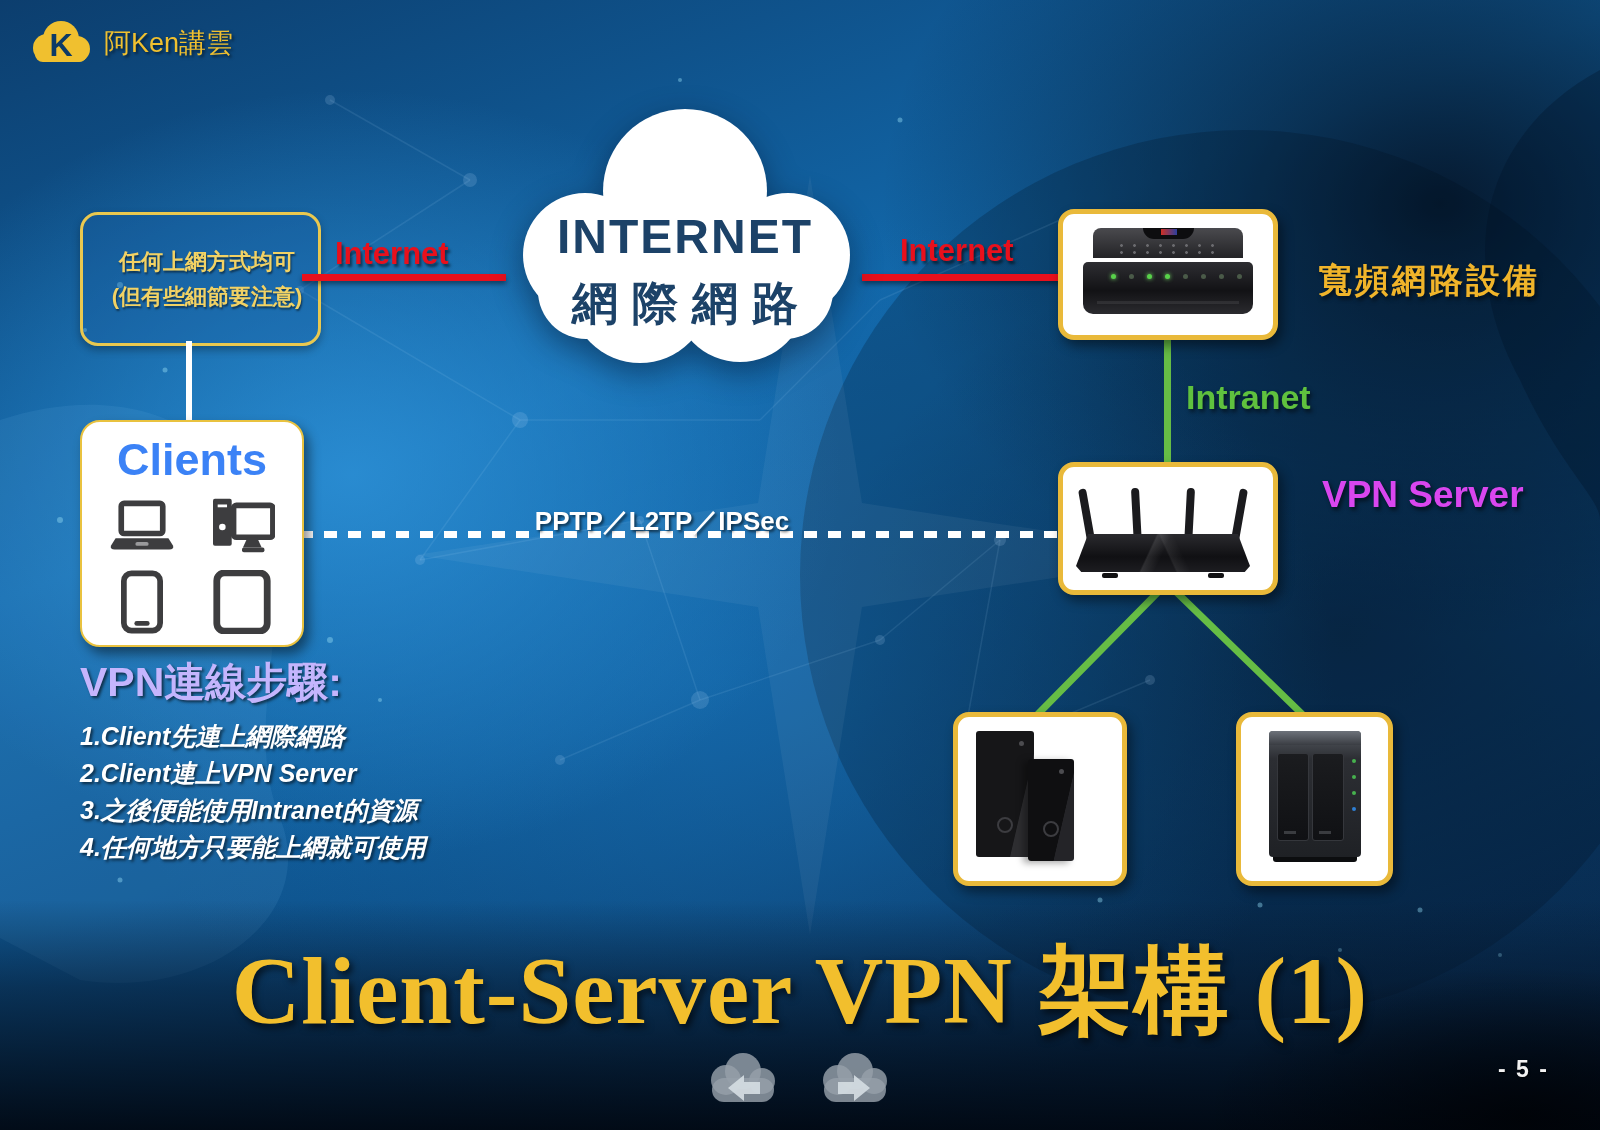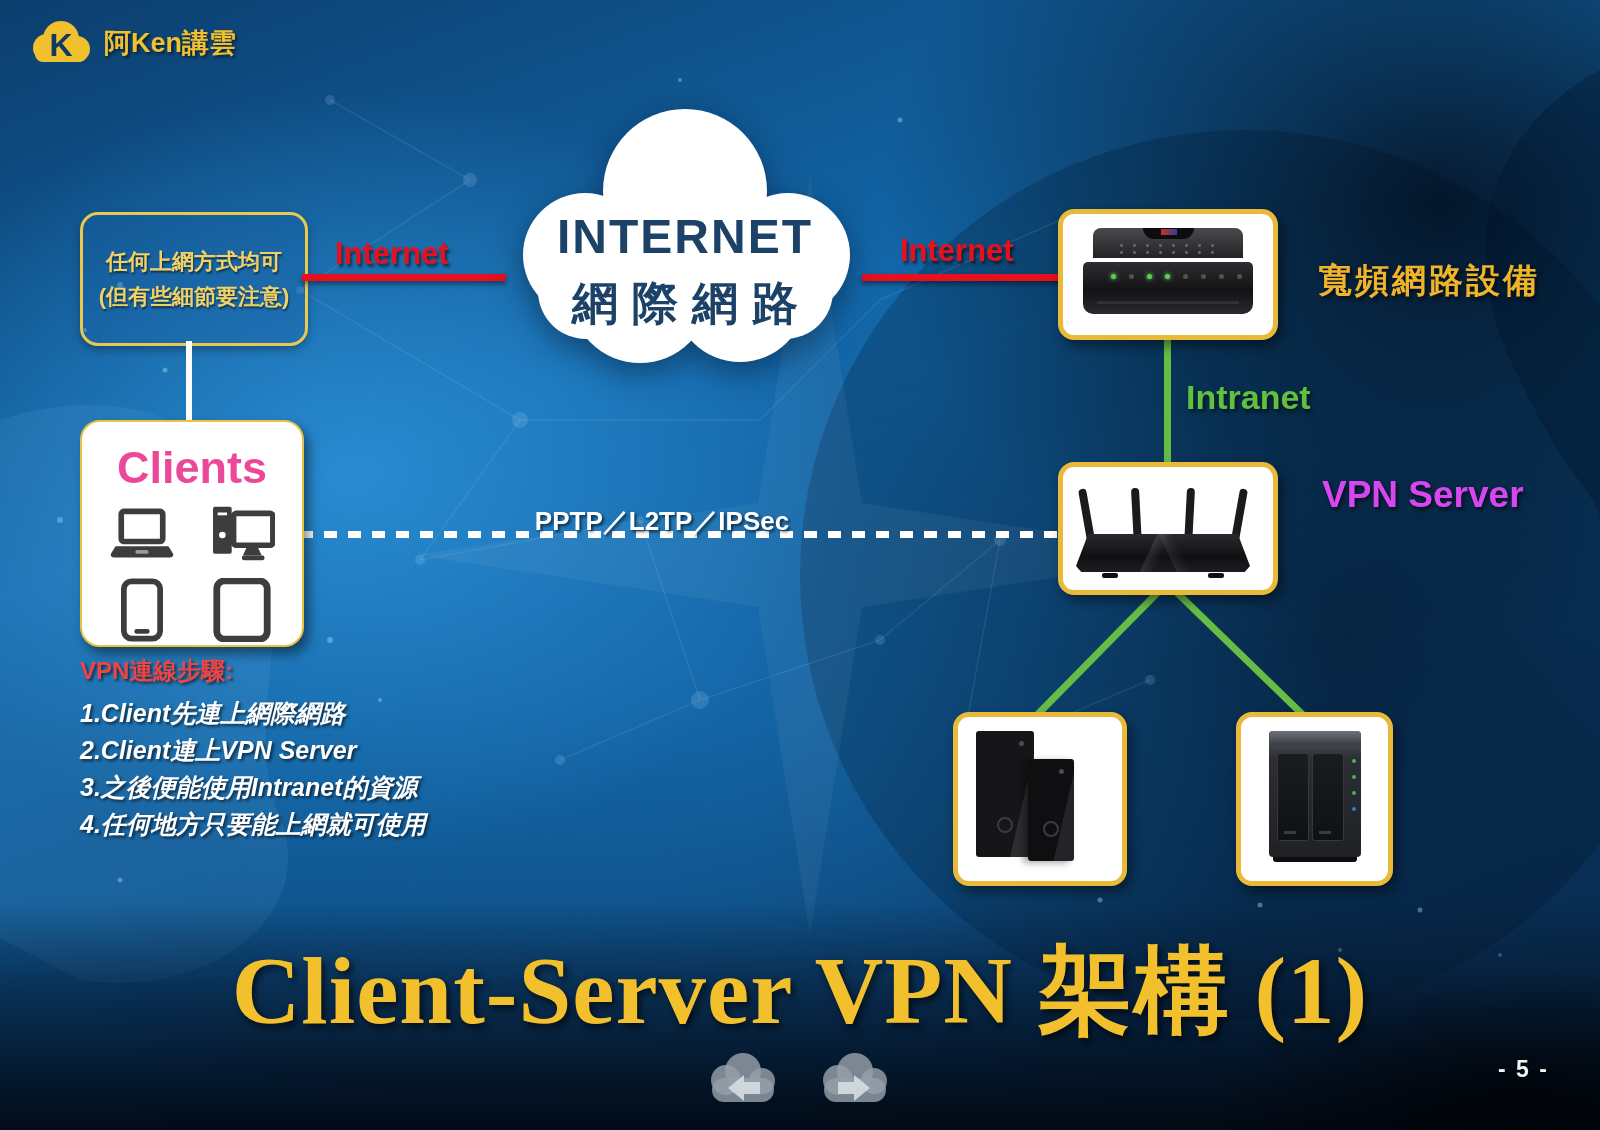--- a/index.html
+++ b/index.html
@@ -15,21 +15,21 @@
       radial-gradient(ellipse 760px 560px at 84% 56%, rgba(7,28,52,.65), rgba(7,28,52,0) 70%),
       linear-gradient(160deg,#0c3e6e 0%,#1267a9 35%,#0f5894 55%,#0a3a68 78%,#06203e 100%);}
   .bg-decor{position:absolute;inset:0;}
   .bg-bottom{position:absolute;left:0;top:900px;width:1600px;height:230px;
     background:linear-gradient(180deg, rgba(6,28,52,0) 0%, rgba(5,22,42,.55) 38%, rgba(1,7,16,.93) 100%);}
   .bg-corner{position:absolute;right:0;bottom:0;width:520px;height:260px;
     background:radial-gradient(ellipse 420px 200px at 85% 95%, rgba(0,2,6,.85), rgba(0,2,6,0) 75%);}
 
   
   .brand{position:absolute;left:28px;top:18px;display:flex;align-items:center;gap:10px;}
-  .brand-name{color:#f0c02f;font-size:27px;font-weight:bold;text-shadow:2px 2px 3px rgba(0,0,0,.55);}
+  .brand-name{color:#f0c02f;font-size:27px;font-weight:normal;text-shadow:2px 2px 3px rgba(0,0,0,.55);}
 
   
   .hline{position:absolute;height:7px;background:#e8101c;box-shadow:0 3px 5px rgba(0,0,0,.45);}
   .line-internet-left{left:302px;top:274px;width:204px;}
   .line-internet-right{left:862px;top:274px;width:198px;}
   .vline-white{position:absolute;left:186px;top:341px;width:6px;height:82px;background:#fff;}
   .vline-green{position:absolute;left:1164px;top:338px;width:7px;height:126px;background:#66bd45;}
   .dashed-line{position:absolute;left:300px;top:531px;width:760px;height:7px;
     background:repeating-linear-gradient(90deg,#fff 0 13px,transparent 13px 24px);}
   .lan-links{position:absolute;left:0;top:0;}
@@ -42,21 +42,21 @@
   .lbl-broadband{left:1318px;top:258px;color:#f0b42a;font-size:34px;letter-spacing:3px;text-shadow:2px 3px 4px rgba(0,0,0,.6);}
   .lbl-intranet{left:1186px;top:378px;color:#5fc13e;font-size:34px;text-shadow:2px 3px 4px rgba(0,0,0,.6);}
   .lbl-vpnserver{left:1322px;top:474px;color:#d946ef;font-size:37px;text-shadow:2px 3px 4px rgba(0,0,0,.6);}
   .lbl-protocols{left:452px;top:504px;width:420px;text-align:center;color:#fff;font-size:26px;text-shadow:2px 2px 3px rgba(0,0,0,.6);}
   .protocol-notes{position:absolute;left:528px;top:541px;color:#fff;font-size:23px;font-weight:bold;line-height:28px;text-shadow:1px 2px 2px rgba(0,0,0,.55);}
 
   
   .note-box{position:absolute;left:80px;top:212px;width:222px;height:128px;
     border:3px solid #e9c84f;border-radius:18px;background:rgba(25,95,160,.28);
     box-shadow:0 4px 8px rgba(0,0,0,.3);display:flex;flex-direction:column;align-items:center;justify-content:center;
-    color:#f2d264;font-size:22px;font-weight:bold;line-height:1.6;text-shadow:1px 2px 2px rgba(0,0,0,.5);}
+    color:#f2d264;font-size:22px;font-weight:bold;line-height:1.6;text-shadow:1px 2px 2px rgba(0,0,0,.5);padding-left:13px;}
 
   
   .cloud-wrap{position:absolute;left:490px;top:103px;width:390px;height:275px;}
   .cloud-wrap svg{position:absolute;inset:0;filter:drop-shadow(0 10px 16px rgba(0,10,30,.45));}
   .cloud-title{position:absolute;left:0;top:106px;width:100%;text-align:center;
     color:#1c4268;font-size:48px;font-weight:bold;letter-spacing:2px;}
   .cloud-subtitle{position:absolute;left:0;top:170px;width:100%;text-align:center;
     color:#1c4268;font-size:46px;font-weight:bold;letter-spacing:14px;text-indent:14px;}
 
   
@@ -110,27 +110,27 @@
   .bay1{left:8px;} .bay2{left:43px;}
   .nas-bay::after{content:"";position:absolute;left:6px;bottom:6px;width:12px;height:3px;background:#3a3c40;}
   .nas-leds{position:absolute;right:5px;top:28px;display:flex;flex-direction:column;gap:12px;}
   .nas-led{width:4px;height:4px;border-radius:50%;background:#46b14e;}
   .nas-led.blue{background:#2f7fd4;}
   .nas-feet{position:absolute;left:4px;bottom:-5px;right:4px;height:5px;background:#0c0d0f;border-radius:0 0 3px 3px;}
 
   
   .clients-box{position:absolute;left:80px;top:420px;width:220px;height:223px;background:#fff;
     border:2px solid #e9c23f;border-radius:20px;box-shadow:5px 7px 12px rgba(0,0,0,.45);}
-  .clients-title{margin-top:20px;text-align:center;color:#ec4899;font-size:45px;font-weight:bold;}
+  .clients-title{margin-top:12px;text-align:center;color:#3b82f6;font-size:45px;font-weight:bold;}
   .clients-icons{display:grid;grid-template-columns:78px 78px;gap:8px 22px;justify-content:center;margin-top:6px;}
   .clients-icons .cell{display:flex;align-items:center;justify-content:center;height:68px;}
 
   
   .vpn-steps{position:absolute;left:80px;top:655px;width:420px;}
-  .steps-title{color:#ef4444;font-size:24px;font-weight:bold;text-shadow:2px 2px 3px rgba(0,0,0,.6);margin-bottom:8px;}
+  .steps-title{color:#c4b5fd;font-size:41px;font-weight:bold;text-shadow:2px 2px 3px rgba(0,0,0,.6);margin-bottom:8px;}
   .step{color:#fff;font-size:25px;font-weight:bold;line-height:37px;text-shadow:2px 2px 3px rgba(0,0,0,.6);white-space:nowrap;font-style:italic;}
 
   
   .main-title{position:absolute;left:0;top:928px;width:100%;text-align:center;
     font-family:"Liberation Serif",serif;font-weight:bold;font-size:95px;color:#f2bf2d;
     text-shadow:3px 4px 7px rgba(0,0,0,.65);letter-spacing:1px;white-space:nowrap;}
   .nav{position:absolute;left:702px;top:1048px;display:flex;gap:30px;}
   .nav-btn{width:82px;height:62px;background:none;border:none;padding:0;cursor:pointer;}
   .page-number{position:absolute;left:1498px;top:1056px;color:#f2f2f2;font-size:23px;font-weight:bold;letter-spacing:2px;text-shadow:1px 1px 2px rgba(0,0,0,.7);}
 </style>

